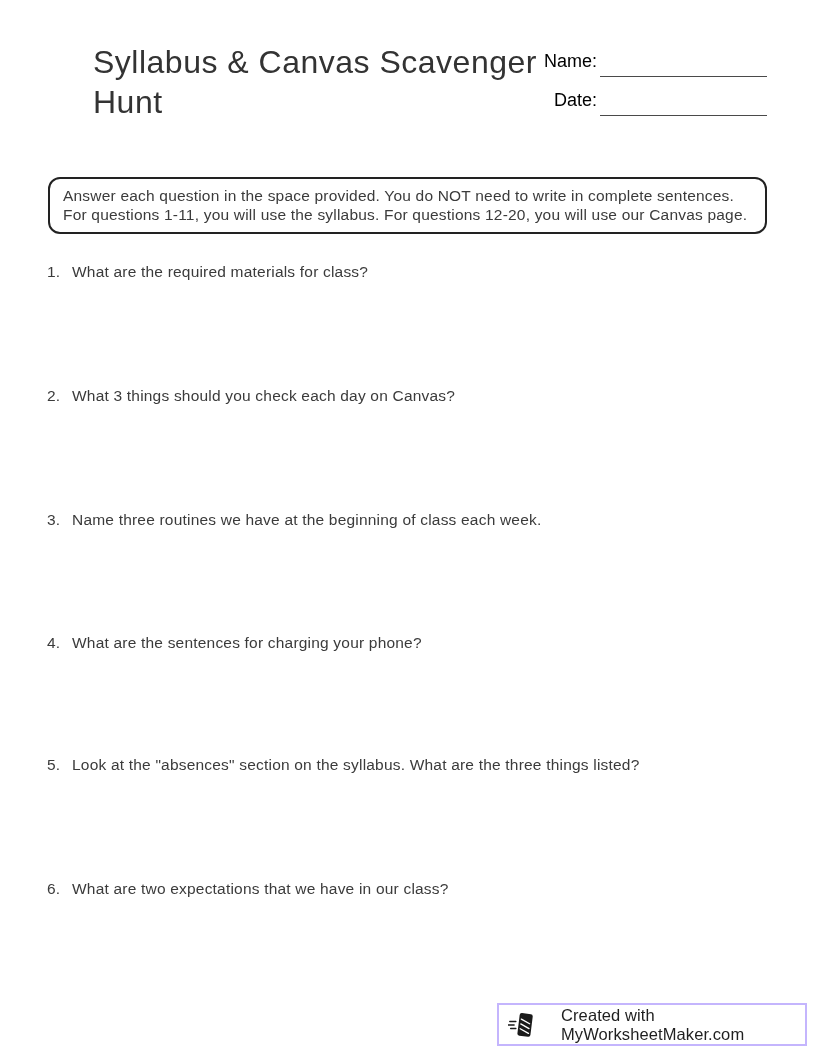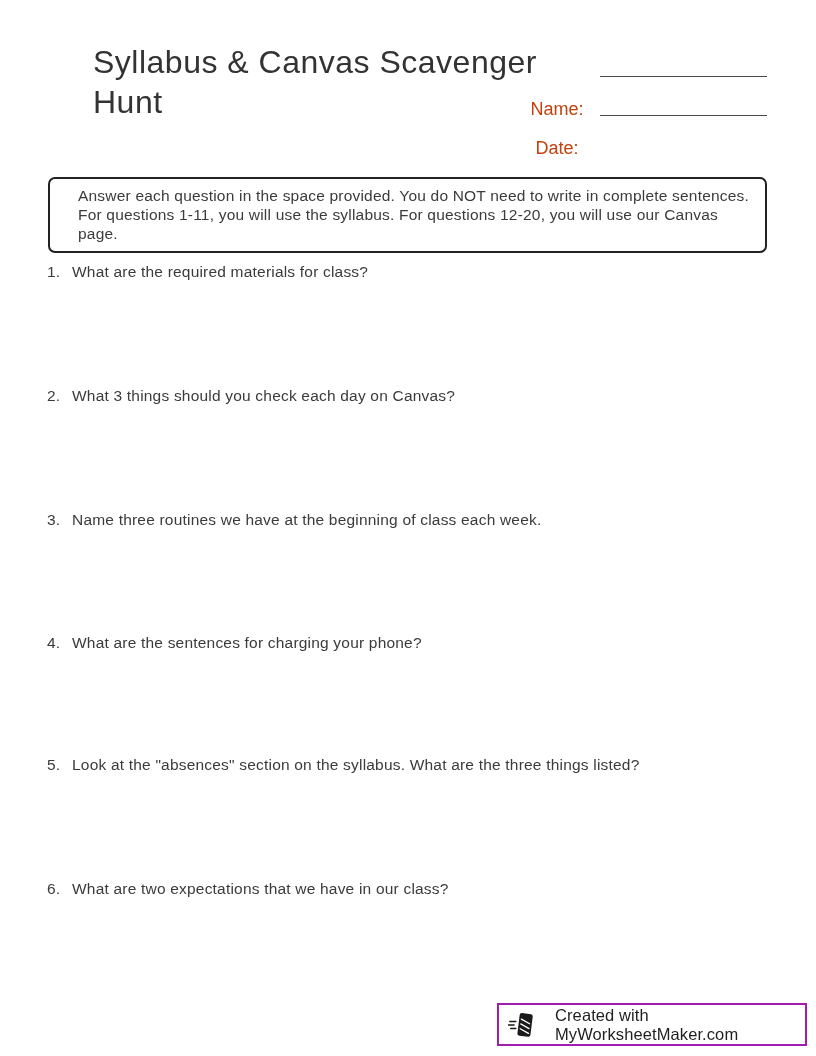--- a/index.html
+++ b/index.html
@@ -22,46 +22,45 @@
     font-size: 32px;
     line-height: 40px;
     font-weight: 400;
     letter-spacing: 0.5px;
     color: #333333;
     margin-left: 46px;
   }
   .field-label {
     position: absolute;
     font-size: 18px;
-    color: #c2410c;
-    text-align: center;
+    color: #000000;
+    text-align: right;
     width: 80px;
-    margin-top: 48px;
   }
   .name-label { left: 517px; top: 51px; }
   .date-label { left: 517px; top: 90px; }
   .field-line {
     position: absolute;
     left: 600px;
     width: 167px;
     height: 0;
     border-bottom: 1.5px solid #4a4a4a;
     cursor: text;
   }
   .name-line { top: 76px; }
   .date-line { top: 115px; }
   .instructions-box {
     position: absolute;
     left: 48px;
     top: 177px;
     width: 719px;
     min-height: 54px;
     border: 2px solid #222222;
-    border-radius: 7px;
-    padding: 7px 12px 8px 28px;
+    border-radius: 12px;
+    padding: 7px 12px 8px 13px;
     font-size: 15.5px;
     line-height: 19px;
     color: #3b3b3b;
     letter-spacing: 0.2px;
   }
   .question {
     position: absolute;
     left: 47px;
     width: 700px;
     display: flex;
@@ -79,25 +78,25 @@
     width: 720px;
     height: 95px;
     cursor: text;
   }
   .footer-badge {
     position: absolute;
     left: 497px;
     top: 1003px;
     width: 310px;
     height: 43px;
-    border: 2px solid #a21caf;
+    border: 2px solid #c4b5fd;
     background: #ffffff;
     display: flex;
     align-items: center;
-    gap: 19px;
+    gap: 25px;
     padding-left: 9px;
     cursor: pointer;
   }
   .footer-badge .logo { flex: 0 0 auto; display: flex; }
   .footer-text {
     font-size: 16.5px;
     color: #1f1f1f;
     letter-spacing: 0.1px;
   }
 </style>

